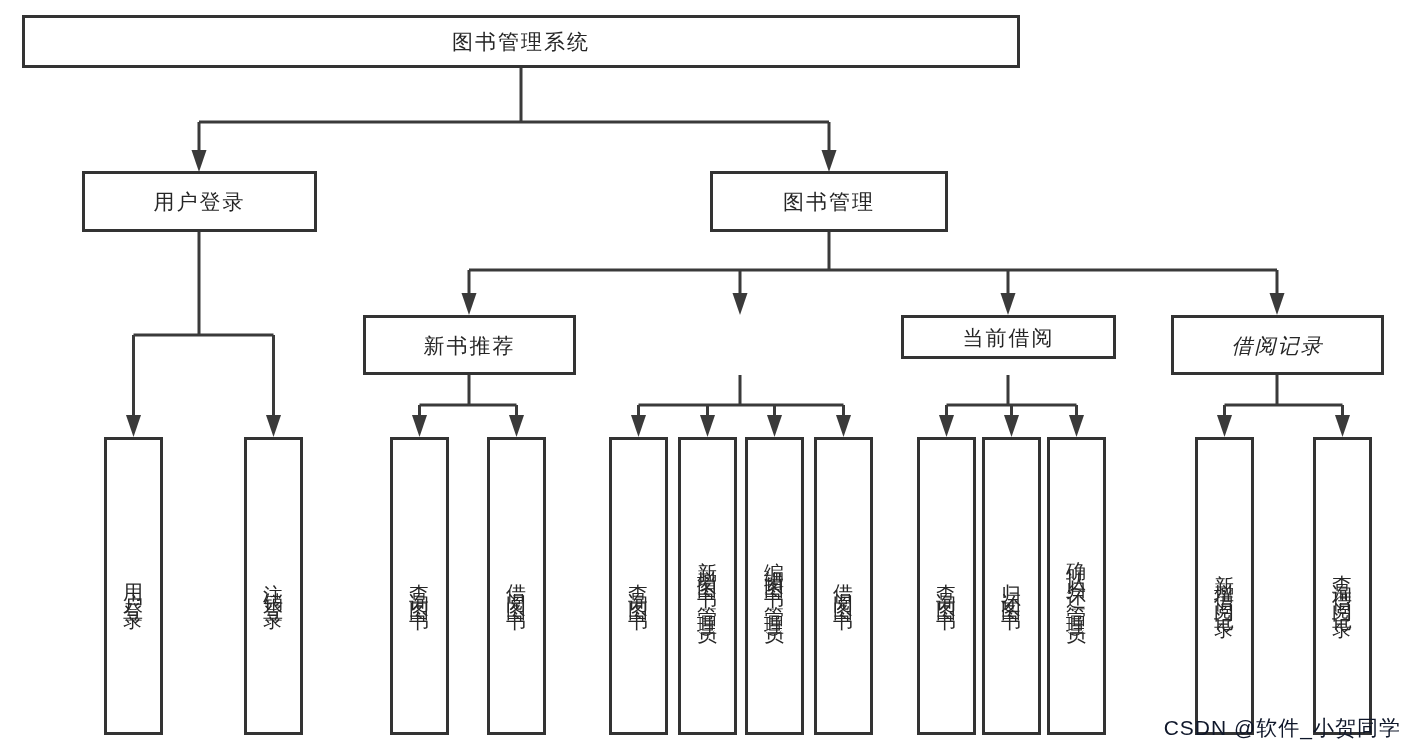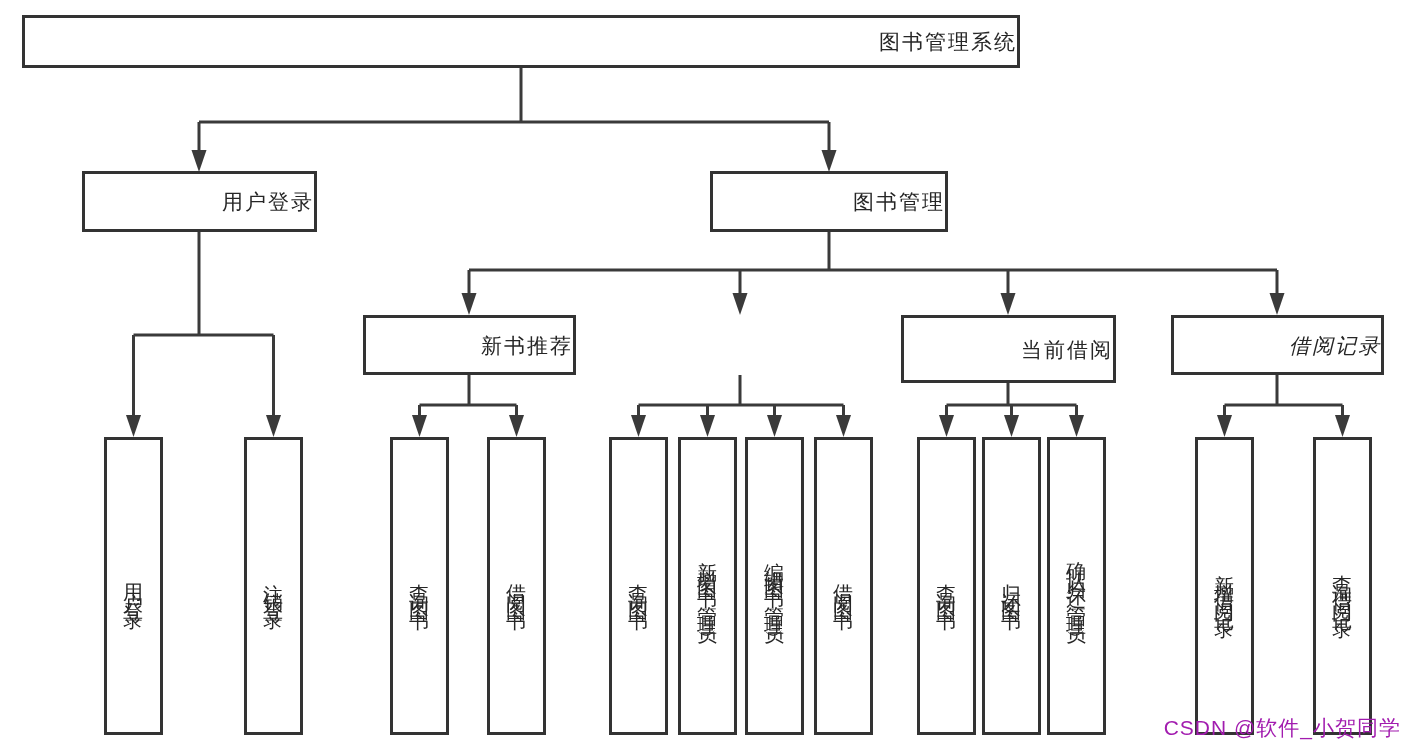--- a/index.html
+++ b/index.html
@@ -4,37 +4,37 @@
 <style>
   html,body { margin:0; padding:0; background:#ffffff; }
   .stage {
     position:relative; width:1405px; height:747px; background:#ffffff;
     font-family:"Liberation Sans","DejaVu Sans",sans-serif; overflow:hidden;
   }
   svg.connectors { position:absolute; left:0; top:0; z-index:1; }
   .hbox {
     position:absolute; box-sizing:border-box; z-index:2;
     border:3px solid #333333; background:#ffffff;
-    display:flex; align-items:center; justify-content:flex-end;
+    display:flex; align-items:center; justify-content:center;
     font-size:21px; color:#262626; letter-spacing:2px; line-height:1;
   }
   .vbox {
     position:absolute; box-sizing:border-box; z-index:2;
     width:59px; height:298px;
     border:3px solid #333333; background:#ffffff;
     display:flex; align-items:center; justify-content:center;
   }
   .vtext {
     writing-mode:vertical-rl; text-orientation:mixed;
     font-size:20px; letter-spacing:9px; line-height:1;
     color:#262626; max-height:290px;
   }
   .watermark {
     position:absolute; top:714px; right:4px; z-index:3;
-    font-size:21px; color:#a21caf; letter-spacing:1px;
+    font-size:21px; color:#0f172a; letter-spacing:1px;
   }
 </style>
 </head>
 <body>
 
 <div class="stage">
 
   <svg class="connectors" width="1405" height="747" viewBox="0 0 1405 747">
     <g stroke="#3a3a3a" stroke-width="3" fill="none">
 
@@ -82,21 +82,21 @@
   <div class="hbox" style="left:82px; top:171px; width:235px; height:61px;">
     <span>用户登录</span>
   </div>
   <div class="hbox" style="left:710px; top:171px; width:238px; height:61px;">
     <span>图书管理</span>
   </div>
 
   <div class="hbox" style="left:363px; top:315px; width:213px; height:60px;">
     <span>新书推荐</span>
   </div>
-  <div class="hbox" style="left:901px; top:315px; width:215px; height:68px;">
+  <div class="hbox" style="left:901px; top:315px; width:215px; height:44px;">
     <span>当前借阅</span>
   </div>
   <div class="hbox" style="left:1171px; top:315px; width:213px; height:60px;font-style:italic;">
     <span>借阅记录</span>
   </div>
 
   <div class="vbox" style="left:104px; top:437px;">
     <span class="vtext">用户登录</span>
   </div>
   <div class="vbox" style="left:244px; top:437px;">

